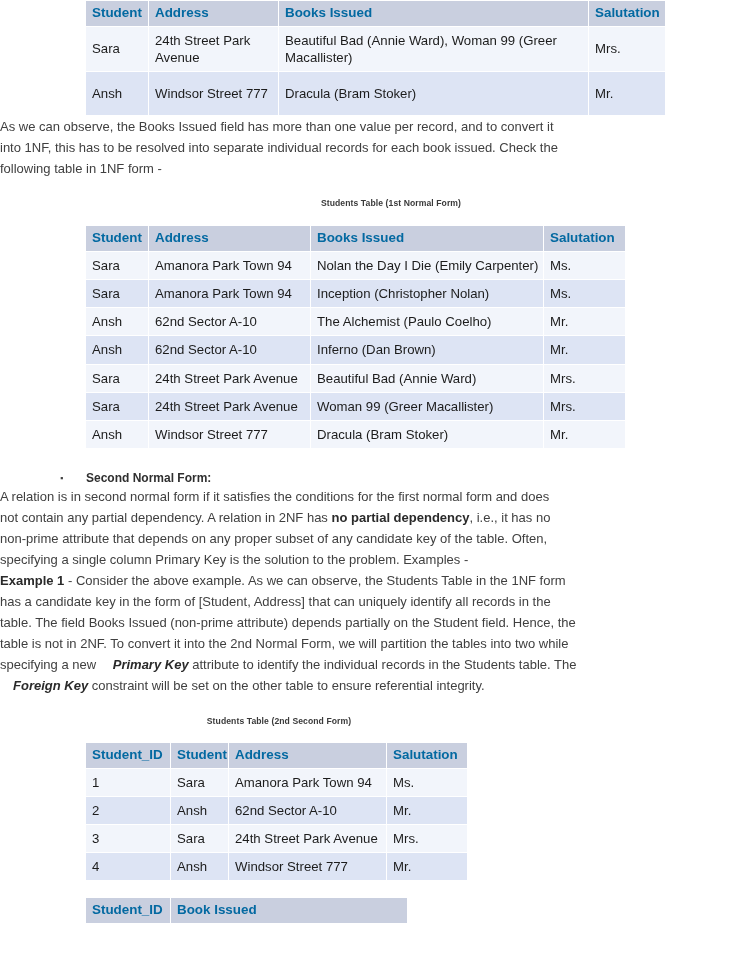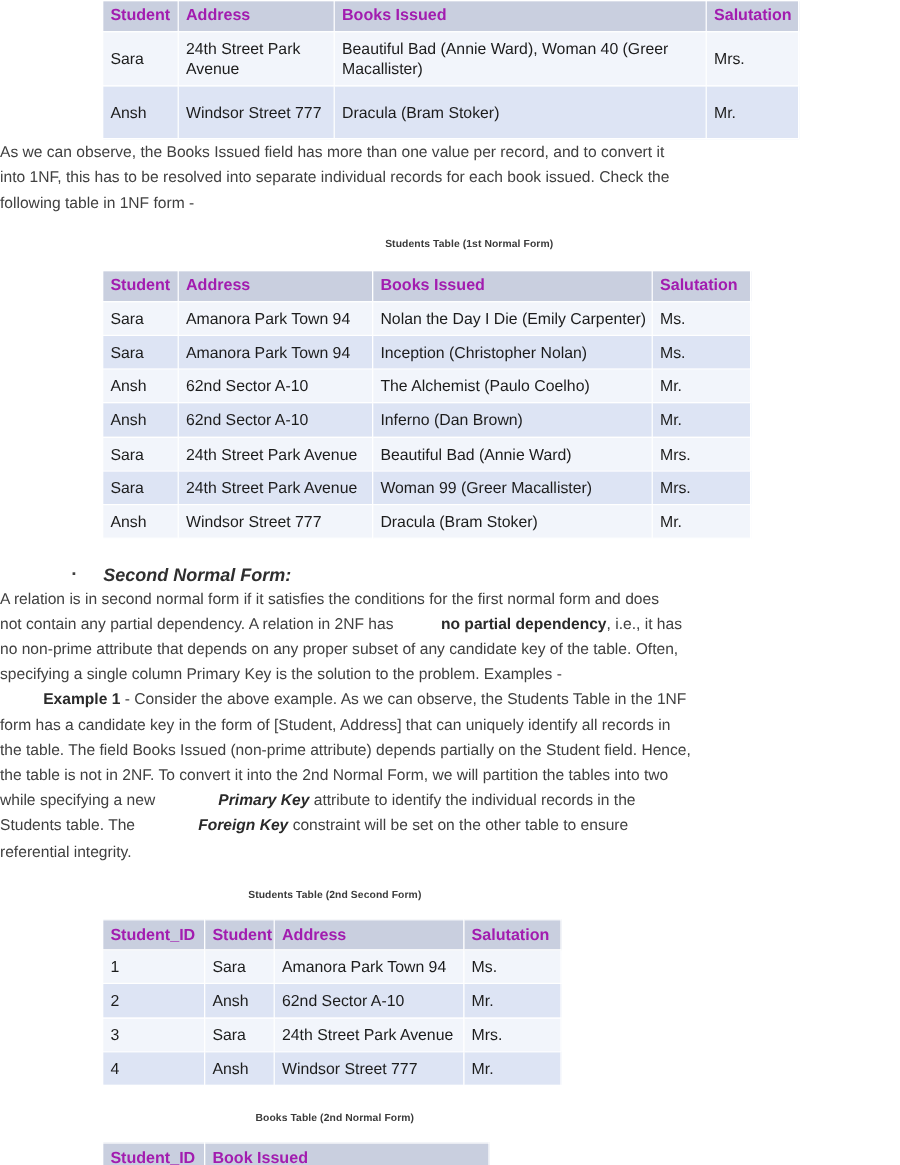--- a/index.html
+++ b/index.html
@@ -33,21 +33,21 @@
     border: none;
   }
   table.doc-table th {
     background: #c9cfdf;
     font-weight: bold;
     text-align: left;
     vertical-align: middle;
     padding: 4px 5px 4px 6px;
     border: 1px solid #ffffff;
     font-size: 13.4px;
-    color: #a21caf;
+    color: #0369a1;
     line-height: 1.25;
   }
   table.doc-table td {
     padding: 5px 5px 5px 6px;
     vertical-align: middle;
     border: 1px solid #ffffff;
     line-height: 1.3;
   }
   table.doc-table tbody tr.odd td { background: #f2f5fb; }
   table.doc-table tbody tr.even td { background: #dde4f4; }
@@ -61,21 +61,21 @@
   #table-unf td { height: 44px; }
 
   
   p.body-text {
     font-size: 13px;
     line-height: 1.62;
     color: #404040;
     margin: 0;
     text-align: left;
   }
-  p.body-text b { color: #2a2a2a; margin-left: 36px; }
+  p.body-text b { color: #2a2a2a; }
   p.body-text i { font-style: italic; padding-left: 13px; }
 
   .para-1 {
     margin-left: 85px;
     width: 560px;
     margin-top: 11px;
   }
 
   
   .caption {
@@ -108,25 +108,24 @@
   }
   .bullet-dot {
     width: 14px;
     font-size: 9px;
     color: #404040;
     line-height: 1.5;
     flex: 0 0 auto;
     padding-top: 1px;
   }
   .bullet-label {
-    font-size: 15px;
+    font-size: 12px;
     font-weight: bold;
     color: #2f2f2f;
     padding-left: 12px;
-    font-style: italic;
   }
 
   .para-2nf-def {
     margin-left: 85px;
     width: 570px;
     margin-top: 15px;
   }
   .para-example {
     margin-left: 85px;
     width: 578px;
@@ -167,21 +166,21 @@
         <th>Student</th>
         <th>Address</th>
         <th>Books Issued</th>
         <th>Salutation</th>
       </tr>
     </thead>
     <tbody>
       <tr class="odd">
         <td>Sara</td>
         <td>24th Street Park Avenue</td>
-        <td>Beautiful Bad (Annie Ward), Woman 40 (Greer Macallister)</td>
+        <td>Beautiful Bad (Annie Ward), Woman 99 (Greer Macallister)</td>
         <td>Mrs.</td>
       </tr>
       <tr class="even">
         <td>Ansh</td>
         <td>Windsor Street 777</td>
         <td>Dracula (Bram Stoker)</td>
         <td>Mr.</td>
       </tr>
     </tbody>
   </table>
@@ -298,21 +297,20 @@
       </tr>
       <tr class="even">
         <td class="nowrap">4</td>
         <td class="nowrap">Ansh</td>
         <td class="nowrap">Windsor Street 777</td>
         <td class="nowrap">Mr.</td>
       </tr>
     </tbody>
   </table>
 
-  <div class="caption cap-2nf-books">Books Table (2nd Normal Form)</div>
 
   <table class="doc-table" id="table-2nf-books">
     <colgroup>
       <col class="c0">
         <col class="c1">
     </colgroup>
     <thead>
       <tr>
         <th>Student_ID</th>
         <th>Book Issued</th>

